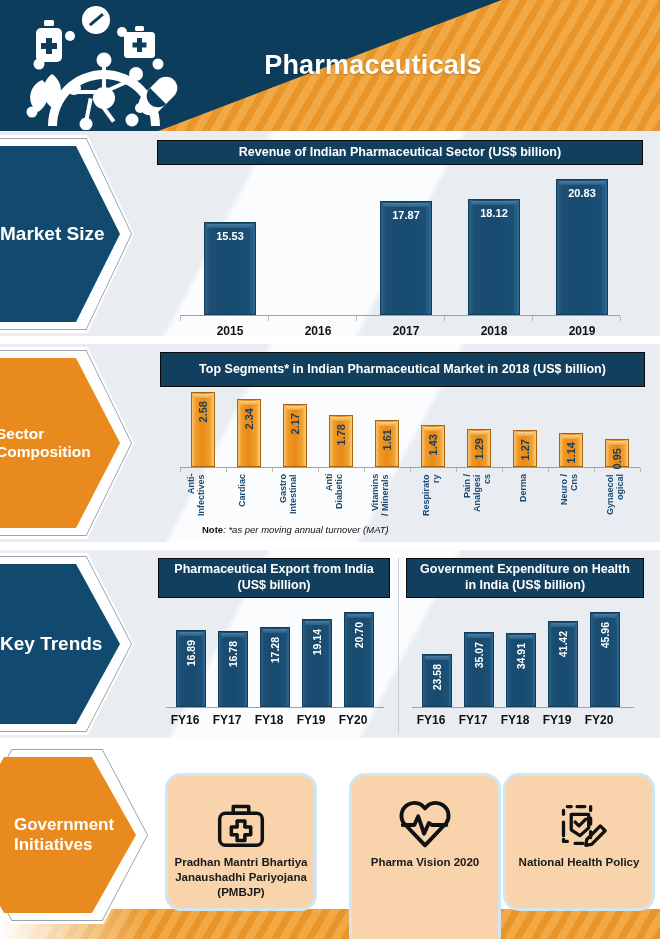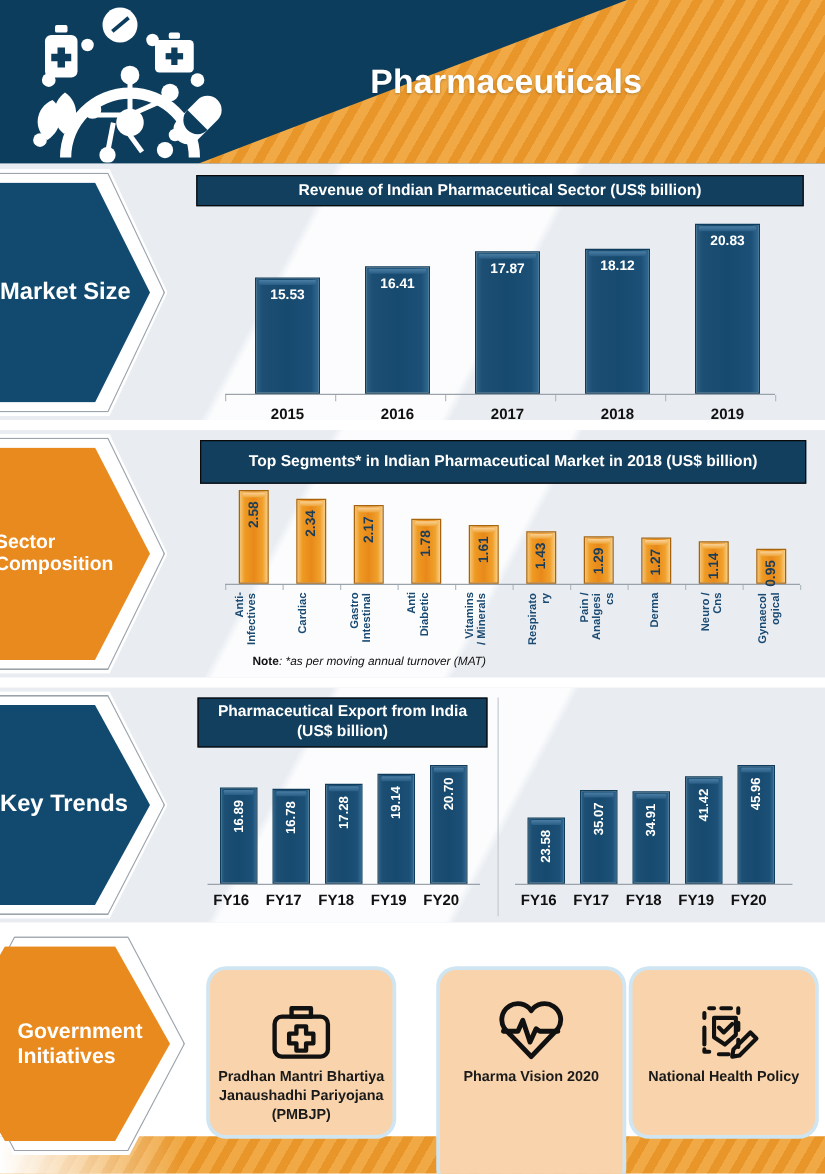--- a/index.html
+++ b/index.html
@@ -24,21 +24,20 @@
     clip-path: polygon(76% 0%, 100% 0%, 100% 100%, 24% 100%);
   }
   .header-title {
     position:absolute; left:0; top:0; width:576px; height:131px;
     display:flex; align-items:center; justify-content:center;
     padding-left:170px;
     font-size:27px; font-weight:bold; color:#ffffff;
     letter-spacing:.2px;
     text-shadow:0 1px 2px rgba(0,0,0,.25);
     z-index:4;
-    margin-left:32px;
   }
   .header-logo {
     position:absolute; left:8px; top:2px; width:180px; height:128px; z-index:5;
   }
 
   
   .section { position:relative; width:660px; background:#ffffff; }
   .panel {
     position:absolute; left:0; top:0; width:660px; height:100%;
     background:#e9edf2; overflow:hidden;
@@ -263,25 +262,20 @@
     <div class="tickmark" style="left:0;    bottom:-5px; height:5px;"></div>
     <div class="tickmark" style="left:88px; bottom:-5px; height:5px;"></div>
     <div class="tickmark" style="left:176px;bottom:-5px; height:5px;"></div>
     <div class="tickmark" style="left:264px;bottom:-5px; height:5px;"></div>
     <div class="tickmark" style="left:352px;bottom:-5px; height:5px;"></div>
     <div class="tickmark" style="left:440px;bottom:-5px; height:5px;"></div>
 
     <div class="bar-col" style="left:24px;  width:52px; height:93px;">
       <div class="bar navy" style="height:93px;">
           <span class="bar-val">15.53</span>
-        </div>
-    </div>
-    <div class="bar-col" style="left:112px; width:52px; height:102px;">
-      <div class="bar navy" style="height:102px;">
-          <span class="bar-val">16.41</span>
         </div>
     </div>
     <div class="bar-col" style="left:200px; width:52px; height:114px;">
       <div class="bar navy" style="height:114px;">
           <span class="bar-val">17.87</span>
         </div>
     </div>
     <div class="bar-col" style="left:288px; width:52px; height:116px;">
       <div class="bar navy" style="height:116px;">
           <span class="bar-val">18.12</span>
@@ -443,20 +437,21 @@
         </div>
     </div>
   </div>
 
   <div class="x-label" style="left:156px; top:163px; width:58px;">FY16</div>
   <div class="x-label" style="left:198px; top:163px; width:58px;">FY17</div>
   <div class="x-label" style="left:240px; top:163px; width:58px;">FY18</div>
   <div class="x-label" style="left:282px; top:163px; width:58px;">FY19</div>
   <div class="x-label" style="left:324px; top:163px; width:58px;">FY20</div>
 
+  <div class="chart-title" style="left:406px; top:8px; width:238px; height:40px;">Government Expenditure on Health in India (US$ billion)</div>
 
   <div class="chart-area" style="left:412px; top:58px; width:222px; height:100px;">
     <div class="axis-line"></div>
     <div class="bar-col" style="left:10px;  width:30px; height:53px;">
       <div class="bar navy" style="height:53px;">
           <span class="bar-val vert-white">23.58</span>
         </div>
     </div>
     <div class="bar-col" style="left:52px;  width:30px; height:75px;">
       <div class="bar navy" style="height:75px;">

